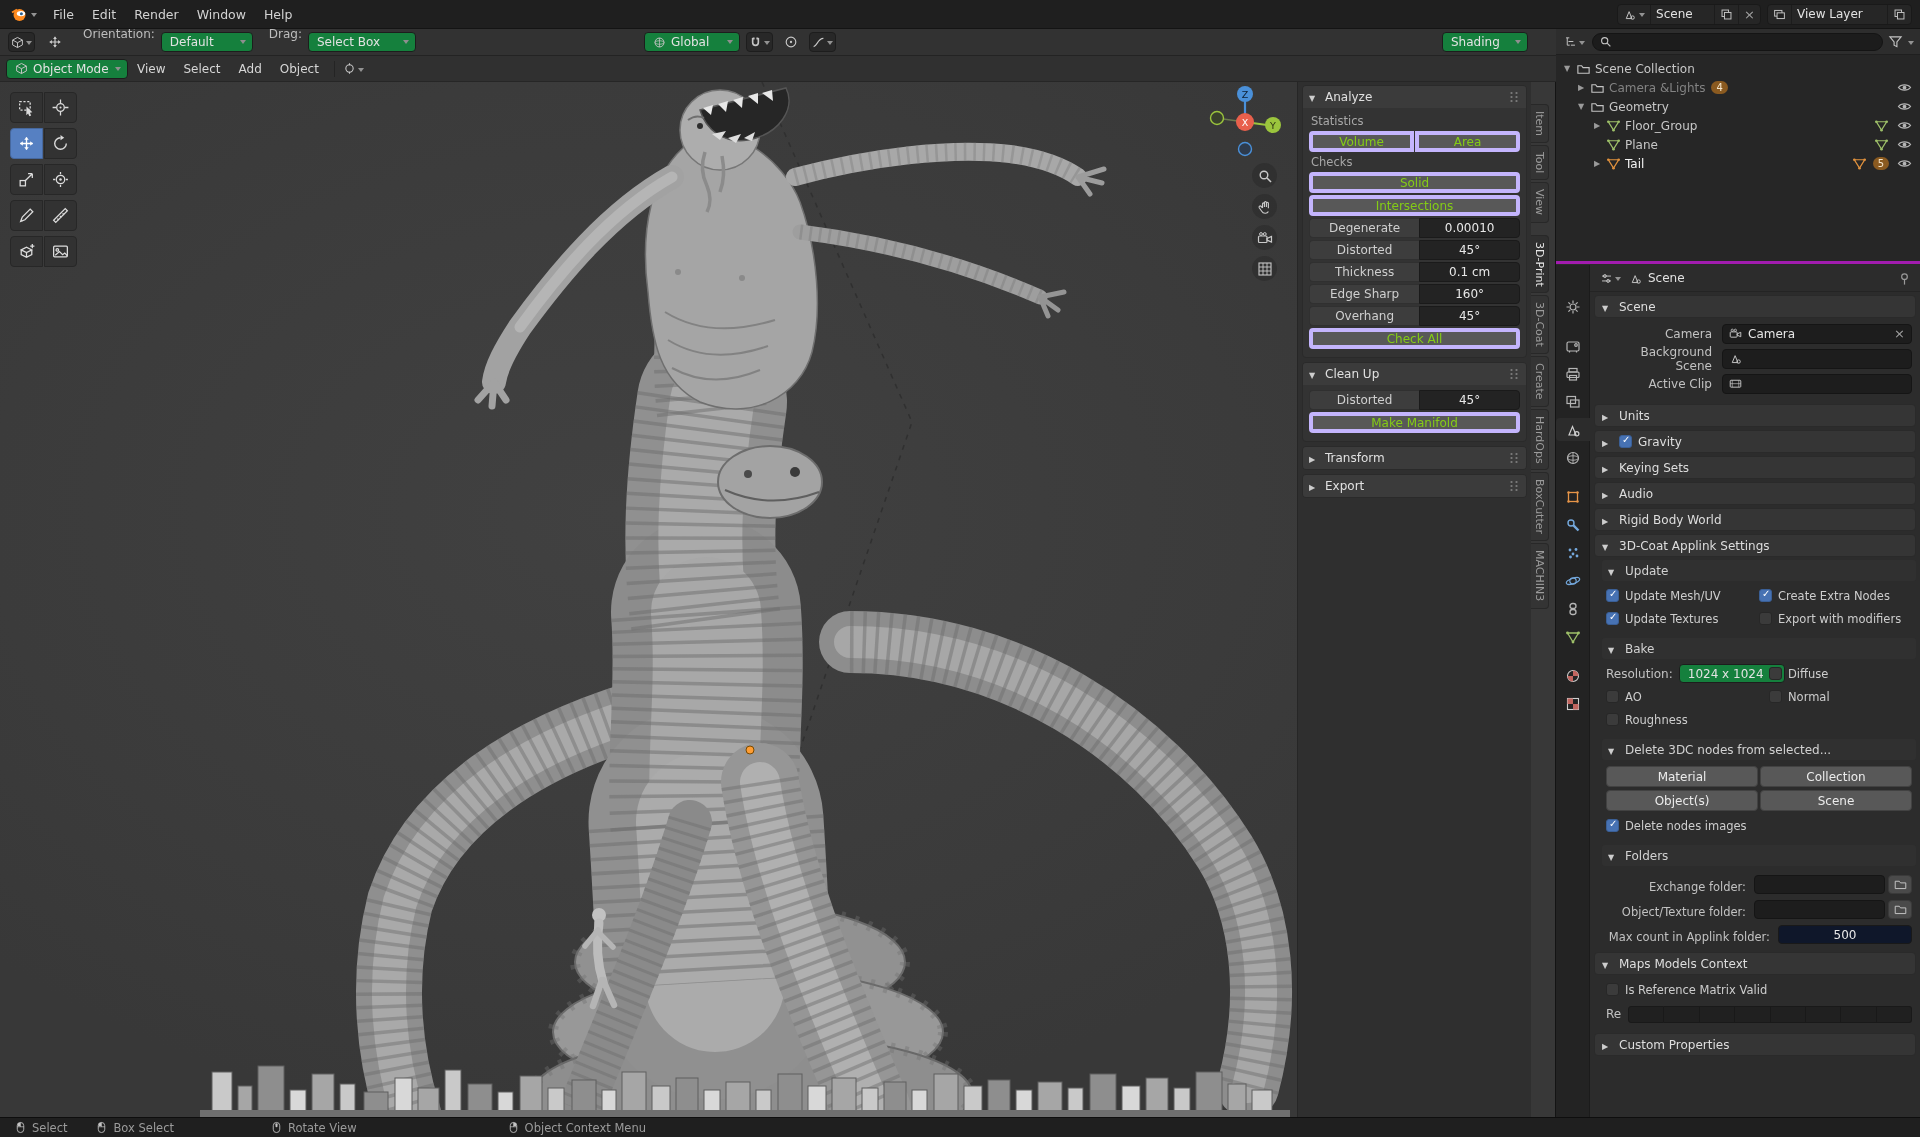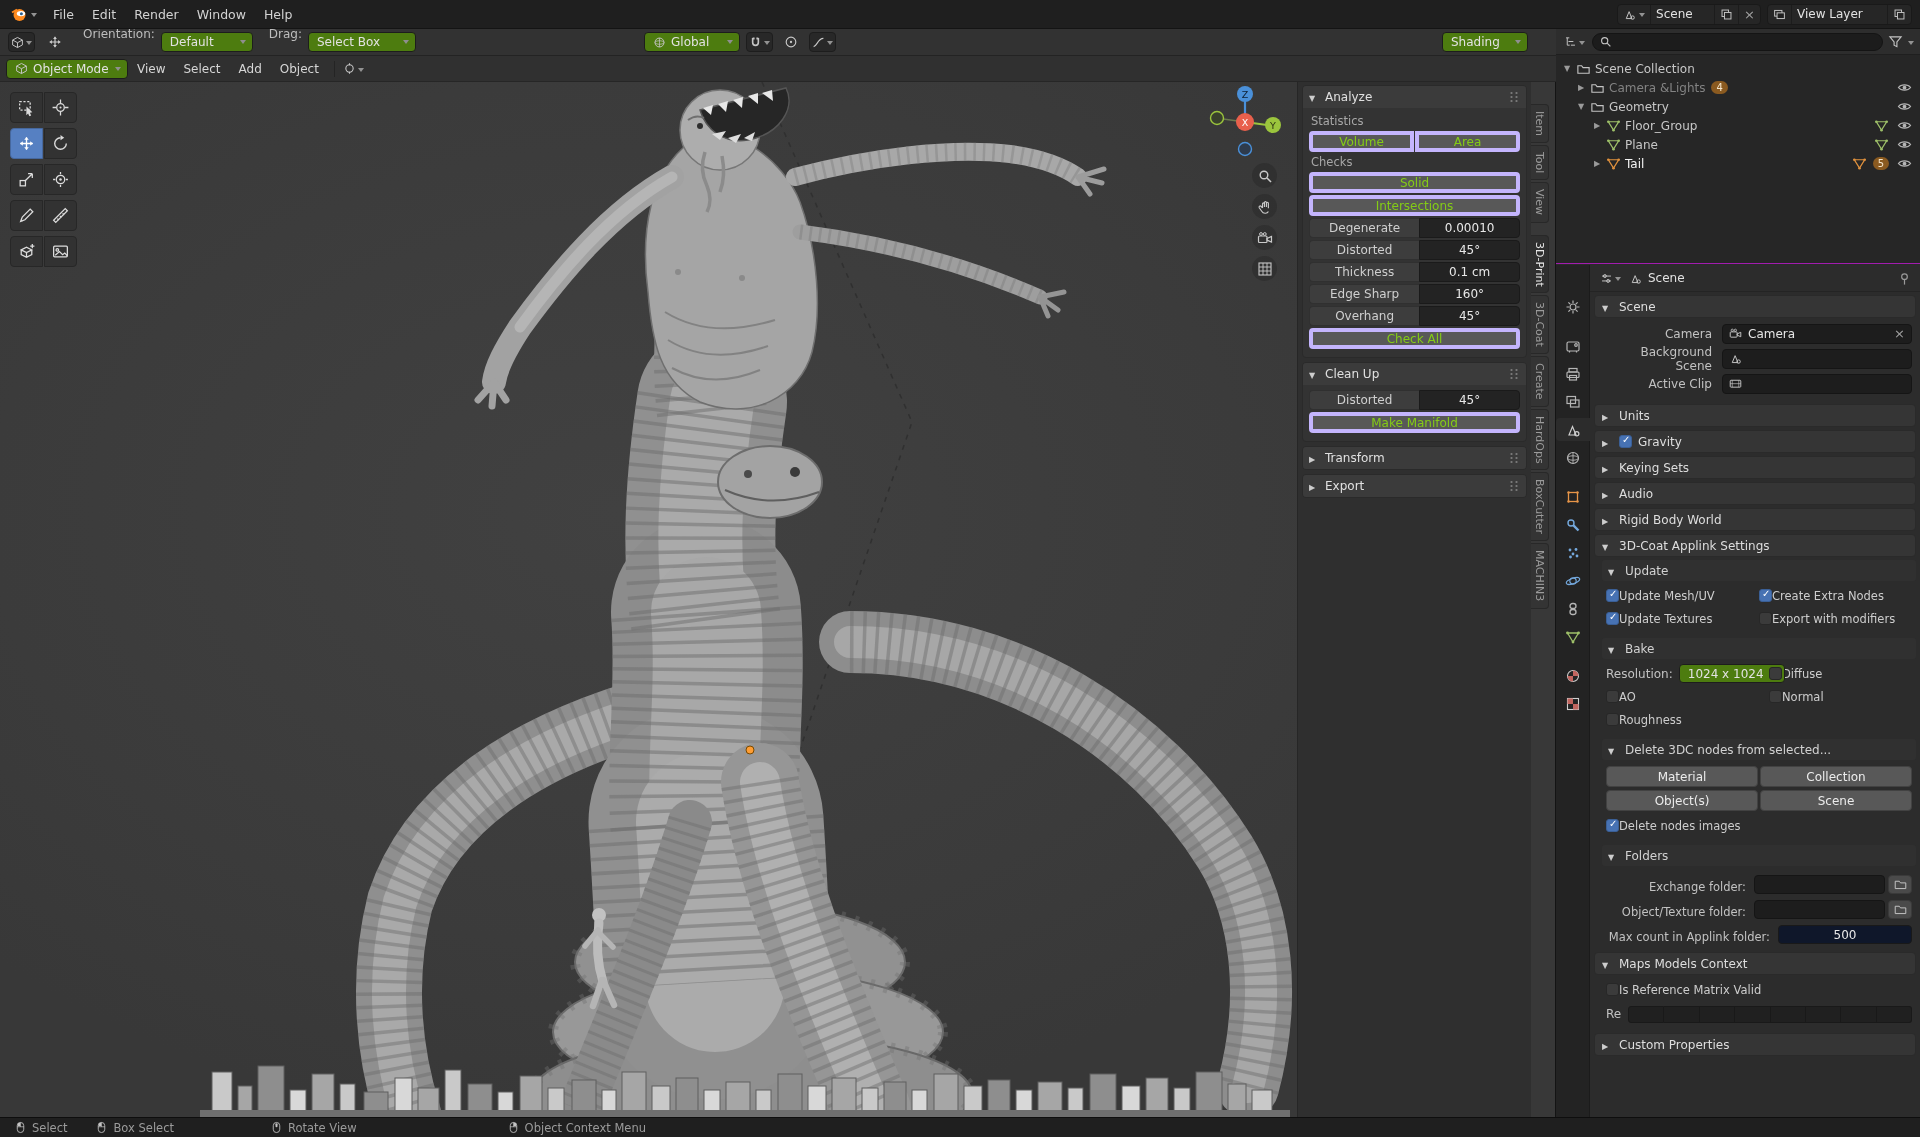--- a/index.html
+++ b/index.html
@@ -23,21 +23,21 @@
   .tb-right{margin-left:auto;display:flex;align-items:center;gap:6px;padding-right:8px;}
   .idblock{display:flex;align-items:center;height:21px;background:#262626;border:1px solid #191919;border-radius:4px;}
   .idblock .seg{display:flex;align-items:center;gap:3px;padding:0 5px;height:100%;border-right:1px solid #1c1c1c;}
   .idblock .seg:last-child{border-right:none;}
   .idblock .lbl{min-width:64px;color:#e2e2e2;}
   .idblock .lbl.w{min-width:96px;}
 
   
   #toolsettings{position:absolute;left:0;top:29px;width:1556px;height:27px;background:#323232;border-bottom:1px solid #232323;display:flex;align-items:center;z-index:5;}
   .ts-label{color:#bdbdbd;margin:0 6px 16px 16px;}
-  .dd{position:relative;height:20px;background:#4d7c0f;border:1px solid #1d1d1d;border-radius:4px;display:flex;align-items:center;padding:0 20px 0 8px;color:#e2e2e2;white-space:nowrap;}
+  .dd{position:relative;height:20px;background:#15803d;border:1px solid #1d1d1d;border-radius:4px;display:flex;align-items:center;padding:0 20px 0 8px;color:#e2e2e2;white-space:nowrap;}
   .dd::after{content:"";position:absolute;right:6px;top:50%;margin-top:-2px;border:3.5px solid transparent;border-top:4.5px solid #8f8f8f;}
   .dd .ic{margin-right:5px;}
   .ts-center{position:absolute;left:644px;display:flex;align-items:center;gap:6px;}
   .ts-right{position:absolute;right:28px;}
   .icbtn{min-width:24px;height:20px;display:flex;align-items:center;justify-content:center;border-radius:4px;color:#c9c9c9;gap:2px;padding:0 2px;}
   .icbtn.dark{background:#282828;border:1px solid #1d1d1d;}
 
   
   #vpheader{position:absolute;left:0;top:56px;width:1556px;height:26px;background:#303030;border-bottom:1px solid #262626;display:flex;align-items:center;z-index:4;padding-left:6px;}
   .vh-menu{padding:0 9px;color:#d6d6d6;}
@@ -77,21 +77,21 @@
   .tri.col::before{content:"▶";font-size:8px;color:#cdcdcd;}
   .dragdots{margin-left:auto;width:11px;height:12px;background-image:radial-gradient(#787878 1px,transparent 1.3px);background-size:5px 4px;}
 
   
   #vtabs{position:absolute;right:0;top:22px;width:24px;display:flex;flex-direction:column;align-items:flex-start;z-index:3;}
   .vtab{writing-mode:vertical-rl;font-size:11px;color:#9b9b9b;background:#343434;border:1px solid #282828;border-left:none;border-radius:0 4px 4px 0;padding:6px 2px;margin-bottom:2px;white-space:nowrap;}
   .vtab.active{background:#2f2f2f;color:#e8e8e8;}
   .vtab.gap{margin-top:10px;}
 
   
-  #outliner{position:absolute;left:1556px;top:29px;width:364px;height:235px;background:#262626;border-bottom:1px solid #a21caf;z-index:5;}
+  #outliner{position:absolute;left:1556px;top:29px;width:364px;height:235px;background:#262626;border-bottom:3px solid #a21caf;z-index:5;}
   .ol-header{height:26px;background:#2d2d2d;border-bottom:1px solid #1f1f1f;display:flex;align-items:center;padding:0 6px;gap:5px;}
   .ol-search{flex:1;height:18px;background:#1c1c1c;border:1px solid #141414;border-radius:9px;display:flex;align-items:center;padding:0 6px;color:#8a8a8a;gap:4px;}
   .ol-rows{padding:4px 0;}
   .ol-row{height:19px;display:flex;align-items:center;padding:0 8px 0 8px;color:#c7c7c7;}
   .ol-arrow{width:12px;flex:none;font-size:8px;color:#9a9a9a;}
   .ol-arrow.exp::before{content:"▼";}
   .ol-arrow.col::before{content:"▶";}
   .ol-label{margin-left:4px;white-space:nowrap;}
   .dim{color:#828282;}
   .sel{color:#f3f3f3;}
@@ -117,21 +117,21 @@
   .pr-scroll{flex:1;overflow:hidden;padding-bottom:6px;}
   .pp-head{height:23px;display:flex;align-items:center;gap:6px;margin:3px 4px 0;padding:0 7px;background:#353535;border:1px solid #2a2a2a;border-radius:4px;color:#dedede;}
   .pp-sub{height:21px;display:flex;align-items:center;gap:6px;margin:3px 4px 0 12px;padding:0 6px;background:#303030;border-radius:3px;color:#d2d2d2;}
   .pp-body{padding:3px 8px 5px 16px;}
   .prow{display:flex;align-items:center;height:25px;}
   .plabel{width:116px;text-align:right;padding-right:10px;color:#c2c2c2;flex:none;}
   .pfield{flex:1;display:flex;align-items:center;gap:6px;height:20px;background:#1d1d1d;border:1px solid #151515;border-radius:4px;padding:0 6px;color:#e6e6e6;}
   .pfield .xglyph{margin-left:auto;}
   .cbrow{display:flex;align-items:center;min-height:23px;}
   .cbcol{width:50%;display:flex;align-items:center;}
-  .cb{display:flex;align-items:center;}
+  .cb{display:flex;align-items:center;gap:6px;}
   .cb-box{width:13px;height:13px;border-radius:3px;background:#3b3b3b;border:1px solid #272727;flex:none;position:relative;}
   .cb-box.checked{background:#4772b3;border-color:#3a5f96;}
   .cb-box.checked::after{content:"✓";position:absolute;left:2px;top:-2px;font-size:10px;color:#fff;}
   .cb-txt{color:#cdcdcd;font-size:11.5px;white-space:nowrap;}
   .pbtnrow{display:flex;gap:2px;margin:3px 0;}
   .pbtn{flex:1;height:21px;background:#585858;border:1px solid #424242;border-radius:4px;color:#ececec;text-align:center;}
   .frow{display:flex;align-items:flex-end;height:25px;}
   .flabel{width:148px;flex:none;text-align:right;padding-right:8px;color:#c2c2c2;white-space:nowrap;font-size:11.5px;}
   .flabel.wide{width:172px;}
   .ffield{flex:1;height:19px;background:#1d1d1d;border:1px solid #151515;border-radius:4px;}

